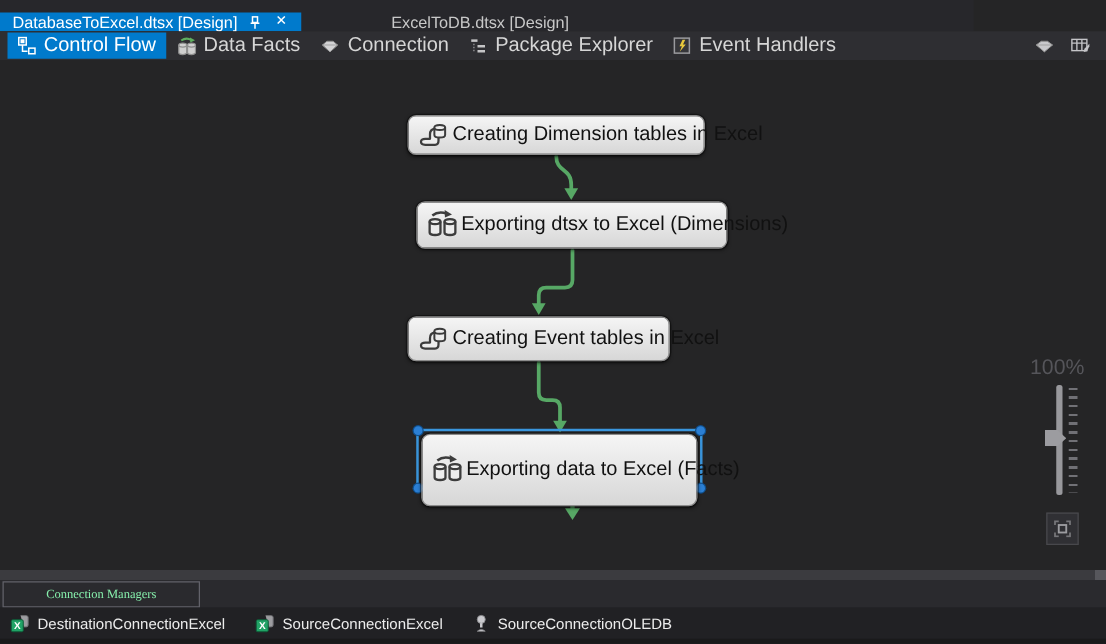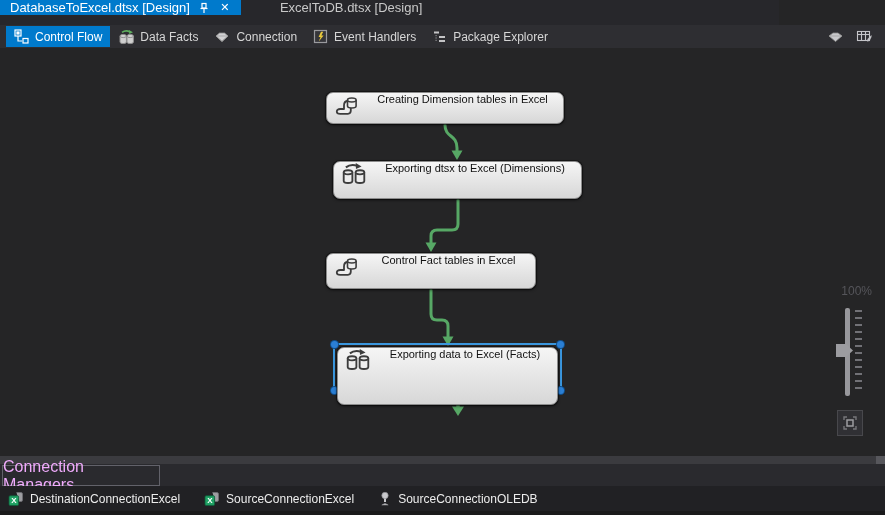--- a/index.html
+++ b/index.html
@@ -4,68 +4,68 @@
 <style>
   * { margin:0; padding:0; box-sizing:border-box; }
   html,body { background:#1b1b1c; }
   #app {
     position:relative; width:885px; height:515px; overflow:hidden;
     background:#252526; font-family:"Liberation Sans", sans-serif;
     -webkit-font-smoothing:antialiased;
   }
   
   .tabbar { position:absolute; left:0; top:0; width:779px; height:25px;
-    background:#27272b; display:flex; align-items:flex-start; }
+    background:#27272b; display:flex; align-items:flex-end;gap:33px; }
   .doc-tab { display:flex; align-items:center; gap:7px; padding:0 9px 0 10px;
     font-size:13px; cursor:default; }
   .doc-tab.active { background:#007acc; color:#ffffff; }
   .doc-tab.inactive { color:#c8c8c8; padding:0 16px;margin-left:23px; }
   .tab-glyph { width:14px; height:14px; display:flex; align-items:center; justify-content:center; }
   .close-x { color:#ffffff; font-size:11px; line-height:1; }
   
   .toolbar { position:absolute; left:0; top:25px; width:885px; height:23px;
     background:#2e2e32; display:flex; align-items:center; padding:0 6px; }
   .tb-item { display:flex; align-items:center; gap:6px; height:21px; padding:0 8px;
-    font-size:12px; color:#d6d6d6; cursor:default; }
+    font-size:16px; color:#d6d6d6; cursor:default; }
   .tb-item.selected { background:#007acc; color:#ffffff; }
   .tb-spacer { flex:1; }
   .tb-right { display:flex; align-items:center; gap:12px; padding-right:6px; }
   
   .canvas { position:absolute; left:0; top:48px; width:885px; height:408px;
     background:#252526; }
   .arrows { position:absolute; left:0; top:0; width:885px; height:408px; }
-  .node { position:absolute; display:flex; align-items:flex-start; gap:12px;
+  .node { position:absolute; display:flex; align-items:center; gap:2px;
     padding-left:7px; border:1px solid #8c8c8c; border-radius:7px;
     background:linear-gradient(#f5f5f5, #d7d7d7);
     box-shadow:0 1px 3px rgba(0,0,0,.65), 0 0 0 1px rgba(0,0,0,.35);
-    font-size:11px; color:#111111; cursor:default; }
+    font-size:16px; color:#111111; cursor:default; }
   .node .nlabel { flex:1; text-align:center; padding-right:10px; white-space:nowrap; }
   .node .nicon { width:26px; height:26px; flex:0 0 auto; display:flex; align-items:center; justify-content:center; }
   .sel-rect { position:absolute; border:2px solid #3a96dd; }
   .handle { position:absolute; width:7px; height:7px; border-radius:50%;
     background:#2b7fd4; box-shadow:0 0 0 1px #0f4f8c; }
   
   .zoomctl { position:absolute; left:824px; top:236px; width:52px; height:156px; }
-  .zoom-label { position:absolute; left:0; top:0; width:48px; text-align:right;
-    font-size:12px; color:#55555a; }
+  .zoom-label { position:absolute; left:0; top:0; width:48px; text-align:left;
+    font-size:17px; color:#55555a; }
   .zoom-track { position:absolute; left:21px; top:24px; width:5px; height:88px;
     background:#98989c; border-radius:2px; }
   .zoom-ticks { position:absolute; left:31px; top:26px; width:7px; height:84px;
     background:repeating-linear-gradient(to bottom, #717176 0 2px, transparent 2px 7px); }
   .zoom-thumb { position:absolute; left:12px; top:60px; width:17px; height:13px;
     background:#9c9ca0; clip-path:polygon(0 0, 58% 0, 100% 50%, 58% 100%, 0 100%); }
   .fit-btn { position:absolute; left:13px; top:126px; width:26px; height:26px;
     background:#303034; border:1px solid #48484c; display:flex; align-items:center; justify-content:center; }
   
   .splitter { position:absolute; left:0; top:456px; width:885px; height:8px; background:#3b3b3f; }
   .splitter-end { position:absolute; right:0; top:0; width:9px; height:8px; background:#57575c; }
   .cm-tabrow { position:absolute; left:0; top:464px; width:885px; height:22px; background:#2a2a2e; }
   .cm-tab { position:absolute; left:2px; top:1px; width:158px; height:21px;
     border:1px solid #62626a; display:flex; align-items:center; justify-content:center;
-    font-size:16px; color:#f0abfc; background:#2a2a2e; cursor:default; }
+    font-size:10px; color:#86efac; background:#2a2a2e; cursor:default;font-family:Liberation Serif, serif; }
   .cm-items { position:absolute; left:0; top:486px; width:885px; height:25px;
     background:#212124; display:flex; align-items:center; padding-left:8px; }
   .cm-item { display:flex; align-items:center; gap:6px; margin-right:24px;
     font-size:12px; color:#ececec; cursor:default; }
   .bottom-strip { position:absolute; left:0; top:511px; width:885px; height:4px; background:#1a1a1b; }
   svg { display:block; }
 </style>
 </head>
 <body>
 
@@ -124,42 +124,42 @@
         <svg width="16" height="14" viewBox="0 0 16 14">
             <polygon points="2,6 5.5,3 10.5,3 14,6 8,11.5" fill="#d2d2d4" stroke="#8f8f8f" stroke-width="0.8"></polygon>
             <polyline points="2,6 14,6 8,11.5 2,6" fill="none" stroke="#9a9a9a" stroke-width="0.7"></polyline>
           </svg>
       </span>
       <span>Connection</span>
     </div>
     <div class="tb-item">
       <span>
         <svg width="15" height="15" viewBox="0 0 15 15">
-            <rect x="1.5" y="1.5" width="12" height="12" fill="#36363a" stroke="#9a9a9e" stroke-width="1.2"></rect>
-            <polygon points="8,2.8 5.6,8 7.5,8 5.8,12.4 10.6,6.6 8.4,6.6 10.2,2.8" fill="#e8c83c"></polygon>
-          </svg>
-      </span>
-      <span>Event Handlers</span>
-    </div>
-    <div class="tb-item">
-      <span>
-        <svg width="15" height="15" viewBox="0 0 15 15">
             <g fill="#c4c4c6">
               <rect x="2" y="2.5" width="5" height="2"></rect>
               <rect x="7" y="7" width="6" height="2"></rect>
               <rect x="7" y="11" width="6" height="2"></rect>
             </g>
             <g fill="#8a8a8c">
               <rect x="3.5" y="6" width="1.2" height="1.2"></rect>
               <rect x="3.5" y="8.4" width="1.2" height="1.2"></rect>
               <rect x="3.5" y="10.8" width="1.2" height="1.2"></rect>
             </g>
           </svg>
       </span>
       <span>Package Explorer</span>
+    </div>
+    <div class="tb-item">
+      <span>
+        <svg width="15" height="15" viewBox="0 0 15 15">
+            <rect x="1.5" y="1.5" width="12" height="12" fill="#36363a" stroke="#9a9a9e" stroke-width="1.2"></rect>
+            <polygon points="8,2.8 5.6,8 7.5,8 5.8,12.4 10.6,6.6 8.4,6.6 10.2,2.8" fill="#e8c83c"></polygon>
+          </svg>
+      </span>
+      <span>Event Handlers</span>
     </div>
     <div class="tb-spacer"></div>
     <div class="tb-right">
       <span>
         <svg width="17" height="14" viewBox="0 0 17 14">
             <polygon points="2,6 6,3 11,3 15,6 8.5,11.5" fill="#c9c9cc" stroke="#8f8f8f" stroke-width="0.8"></polygon>
             <polyline points="2,6 15,6" fill="none" stroke="#9a9a9a" stroke-width="0.7"></polyline>
           </svg>
       </span>
       <span>
@@ -227,21 +227,21 @@
     </div>
 
     <div class="node" style="left:326px; top:205px; width:210px; height:36px;">
       <span class="nicon">
         <svg width="24" height="24" viewBox="0 0 24 24">
           <path d="M13 7 C9.6 7 9 9.2 9 11.5 V15 H5.2 C3 15 1.8 16 1.8 17.4 C1.8 18.8 3 19.8 5.2 19.8 H13 C15.2 19.8 15.8 18.2 15.8 16.6 V12.5" fill="#ededed" stroke="#3c3c3c" stroke-width="1.8" stroke-linejoin="round"></path>
           <path d="M12.5 6 v6 a4.3 2 0 0 0 8.6 0 v-6" fill="#ededed" stroke="#3c3c3c" stroke-width="1.6"></path>
           <ellipse cx="16.8" cy="6" rx="4.3" ry="2" fill="#ededed" stroke="#3c3c3c" stroke-width="1.6"></ellipse>
         </svg>
       </span>
-      <span class="nlabel">Control Fact tables in Excel</span>
+      <span class="nlabel">Creating Event tables in Excel</span>
     </div>
 
     <div class="sel-rect" style="left:333px; top:295px; width:229px; height:49px;">
       <div class="handle" style="left:-4px; top:-4px;"></div>
       <div class="handle" style="right:-4px; top:-4px;"></div>
       <div class="handle" style="left:-4px; bottom:-4px;"></div>
       <div class="handle" style="right:-4px; bottom:-4px;"></div>
     </div>
     <div class="node" style="left:337px; top:299px; width:221px; height:58px;">
       <span class="nicon">

